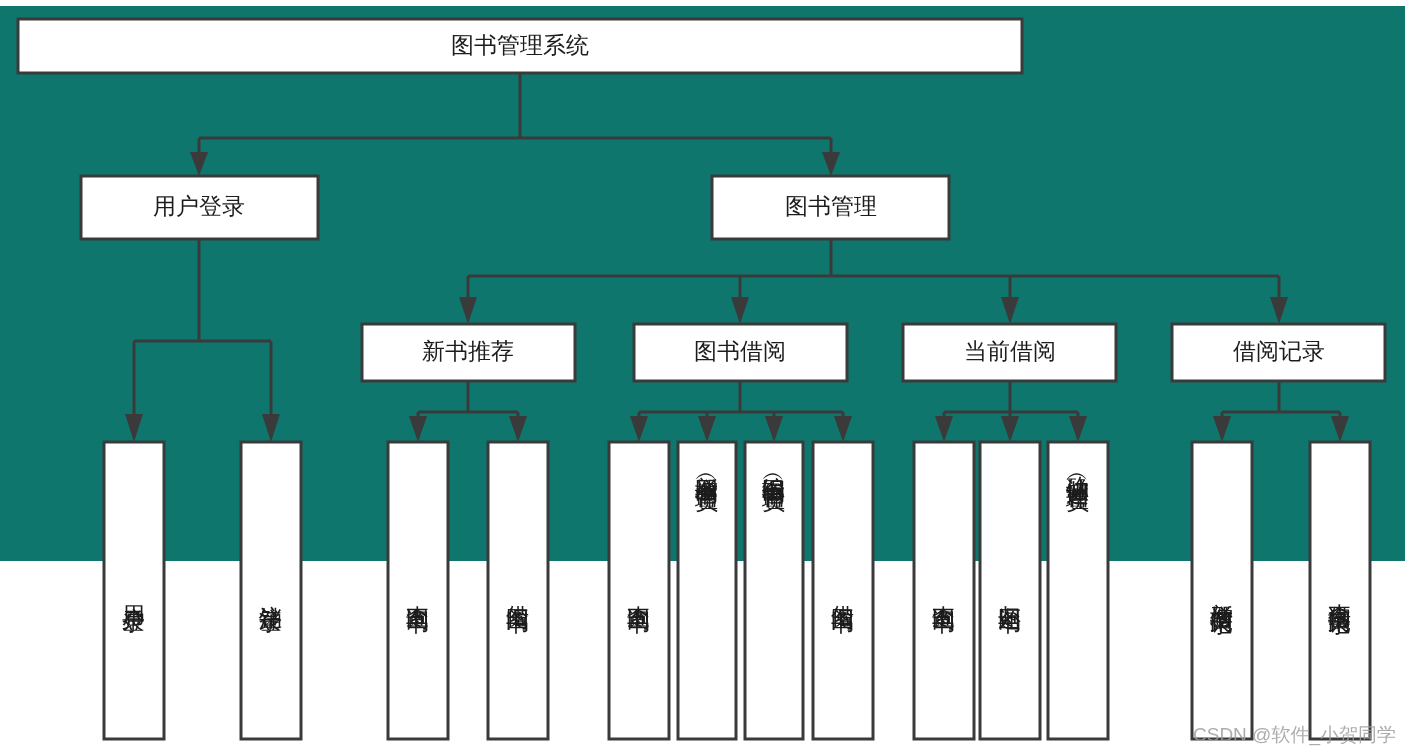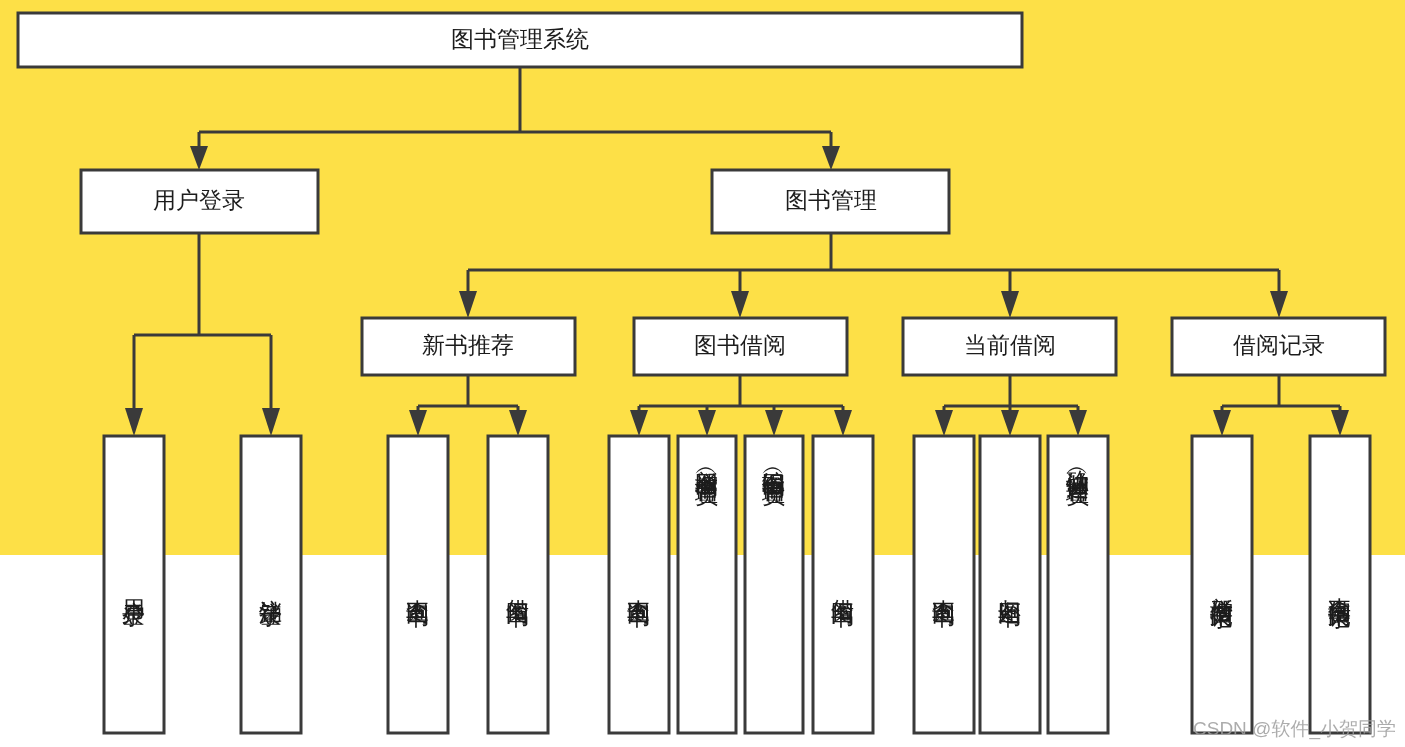--- a/index.html
+++ b/index.html
@@ -10,21 +10,22 @@
   body {
     width: 1405px;
     height: 747px;
     font-family: "Liberation Sans", "DejaVu Sans", sans-serif;
     overflow: hidden;
   }
   #diagram-root {
     position: relative;
     width: 1405px;
     height: 555px;
-    background: #fde047;
+    background: #0f766e;
+    margin-top: 6px;
   }
   svg.diagram-canvas {
     position: absolute;
     top: 0;
     left: 0;
     width: 1405px;
     height: 747px;
   }
   .node-box {
     fill: #ffffff;

